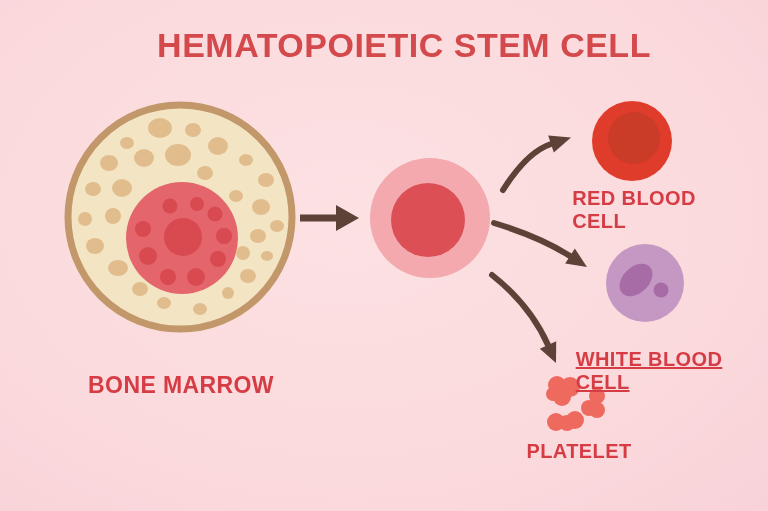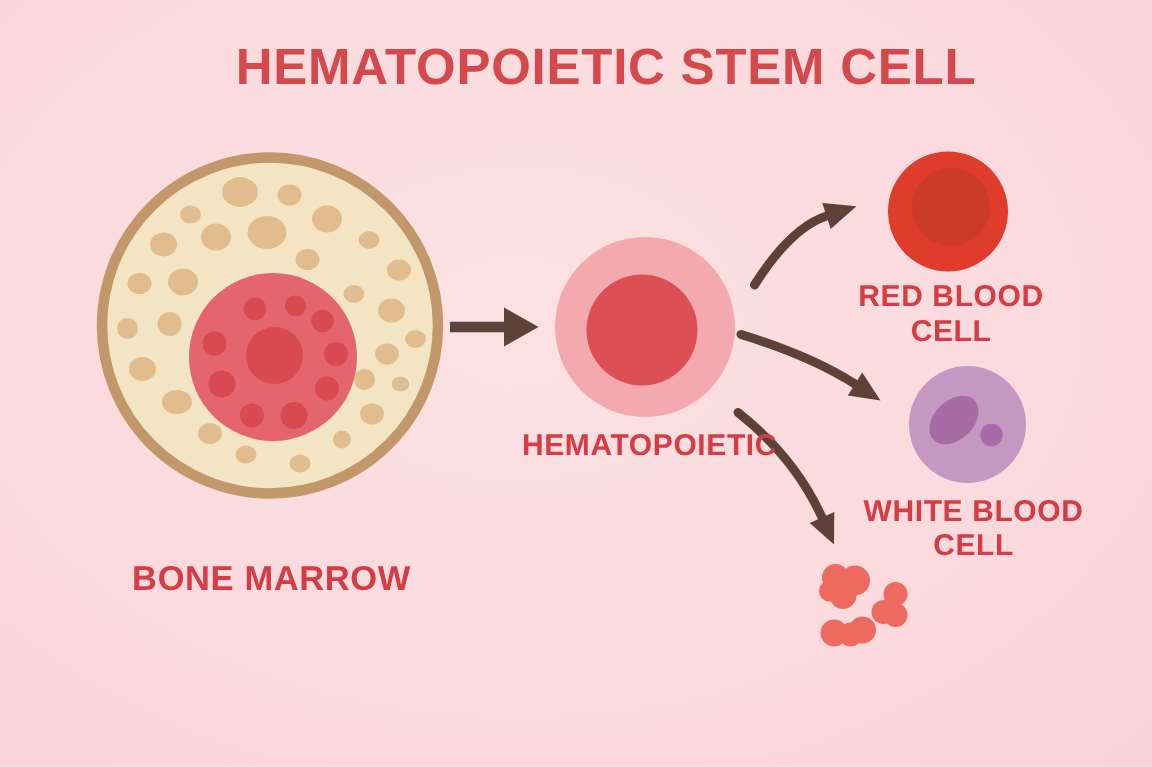--- a/index.html
+++ b/index.html
@@ -28,33 +28,32 @@
     margin:0;
     padding-left:20px;
   }
   .diagram-svg{
     position:absolute;
     top:0;left:0;
   }
   .cell-label{
     position:absolute;
     transform:translateX(-50%);
-    text-align:center;
     color:var(--label-red);
     font-weight:bold;
     font-size:20px;
     line-height:1.15;
     letter-spacing:0.4px;
     white-space:nowrap;
   }
   .cell-label span{display:block;}
   .label-bone-marrow{left:181px;top:340px;font-size:23px;margin-top:32px;}
   .label-stem-cell{left:433px;top:286px;}
   .label-rbc{left:634px;top:187px;}
-  .label-wbc{left:649px;top:330px;}
+  .label-wbc{left:649px;top:348px;text-decoration:underline;}
   .label-platelet{left:579px;top:440px;}
 </style>
 </head>
 <body>
 
 <div class="stage">
 
   <h1 class="page-title">HEMATOPOIETIC STEM CELL</h1>
 
   <svg class="diagram-svg" width="768" height="511" viewBox="0 0 768 511">
@@ -160,27 +159,29 @@
       <circle cx="567" cy="423" r="8"></circle>
       <circle cx="575" cy="420" r="9"></circle>
     </g>
   </svg>
 
   <div class="cell-label label-bone-marrow">
     <span>BONE MARROW</span>
   </div>
 
   <div class="cell-label label-stem-cell">
-    <span>HEMATOPOIETIC</span>
   </div>
 
   <div class="cell-label label-rbc">
     <span>RED BLOOD</span>
     <span>CELL</span>
   </div>
 
   <div class="cell-label label-wbc">
     <span>WHITE BLOOD</span>
     <span>CELL</span>
   </div>
 
+  <div class="cell-label label-platelet">
+    <span>PLATELET</span>
+  </div>
 
 </div>
 
 </body></html>

